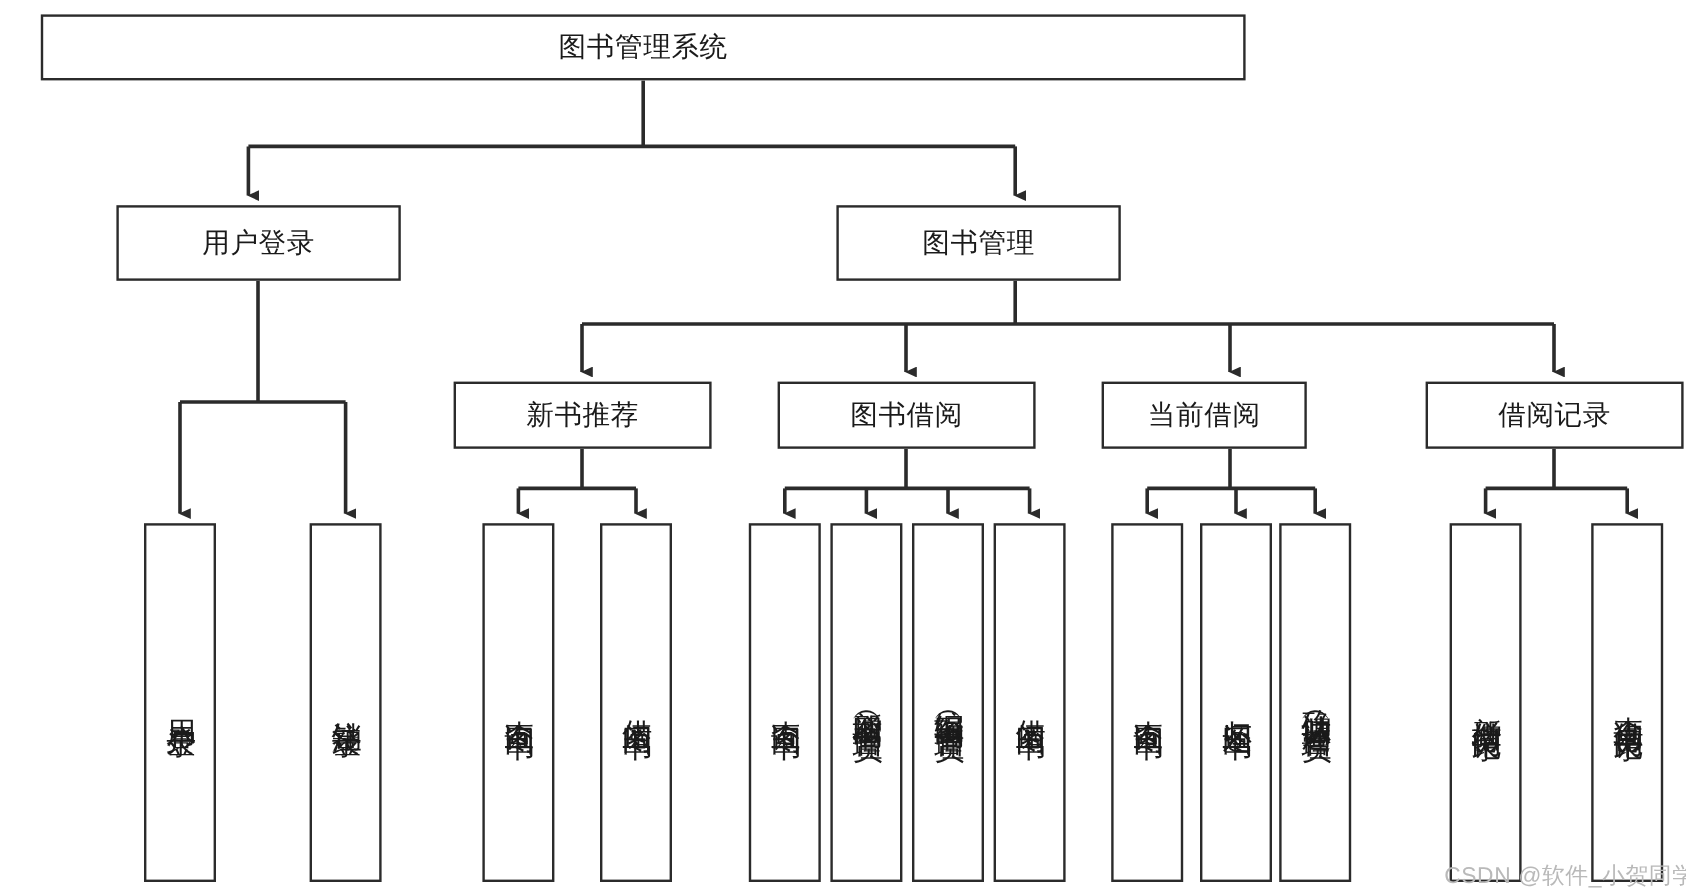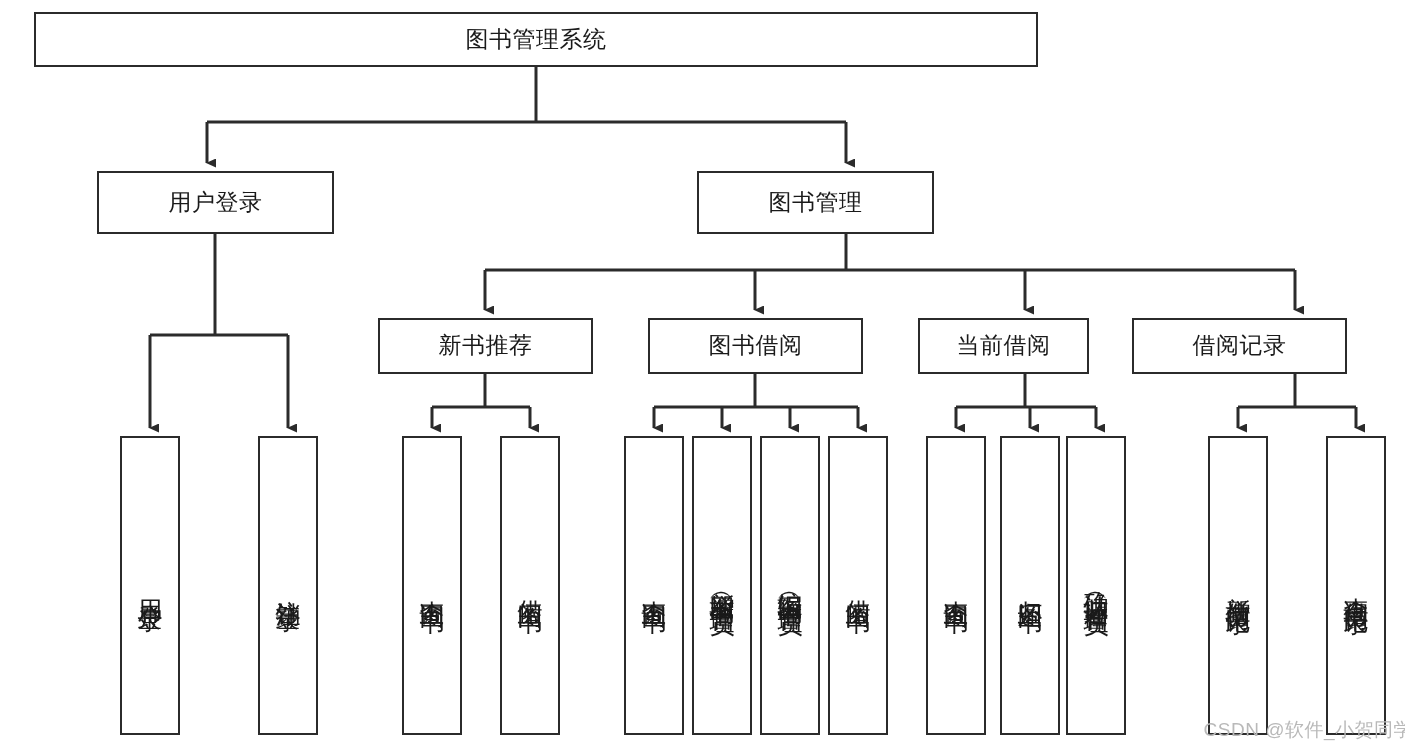--- a/index.html
+++ b/index.html
@@ -149,21 +149,21 @@
 
   <div class="node horiz" style="left:632px; top:318px; width:215px; height:56px;">
     <span class="label">图书借阅</span>
   </div>
   <div class="node horiz" style="left:362px; top:318px; width:215px; height:56px;">
     <span class="label">新书推荐</span>
   </div>
   <div class="node horiz" style="left:902px; top:318px; width:171px; height:56px;">
     <span class="label">当前借阅</span>
   </div>
-  <div class="node horiz" style="left:1116px; top:318px; width:215px; height:56px;">
+  <div class="node horiz" style="left:1172px; top:318px; width:215px; height:56px;">
     <span class="label">借阅记录</span>
   </div>
 
   <div class="node leaf" style="left:104px; top:436px; width:60px; height:299px;">
     <span class="label">用户登录</span>
   </div>
   <div class="node leaf" style="left:242px; top:436px; width:60px; height:299px;">
     <span class="label">注销登录</span>
   </div>
   <div class="node leaf" style="left:386px; top:436px; width:60px; height:299px;">

